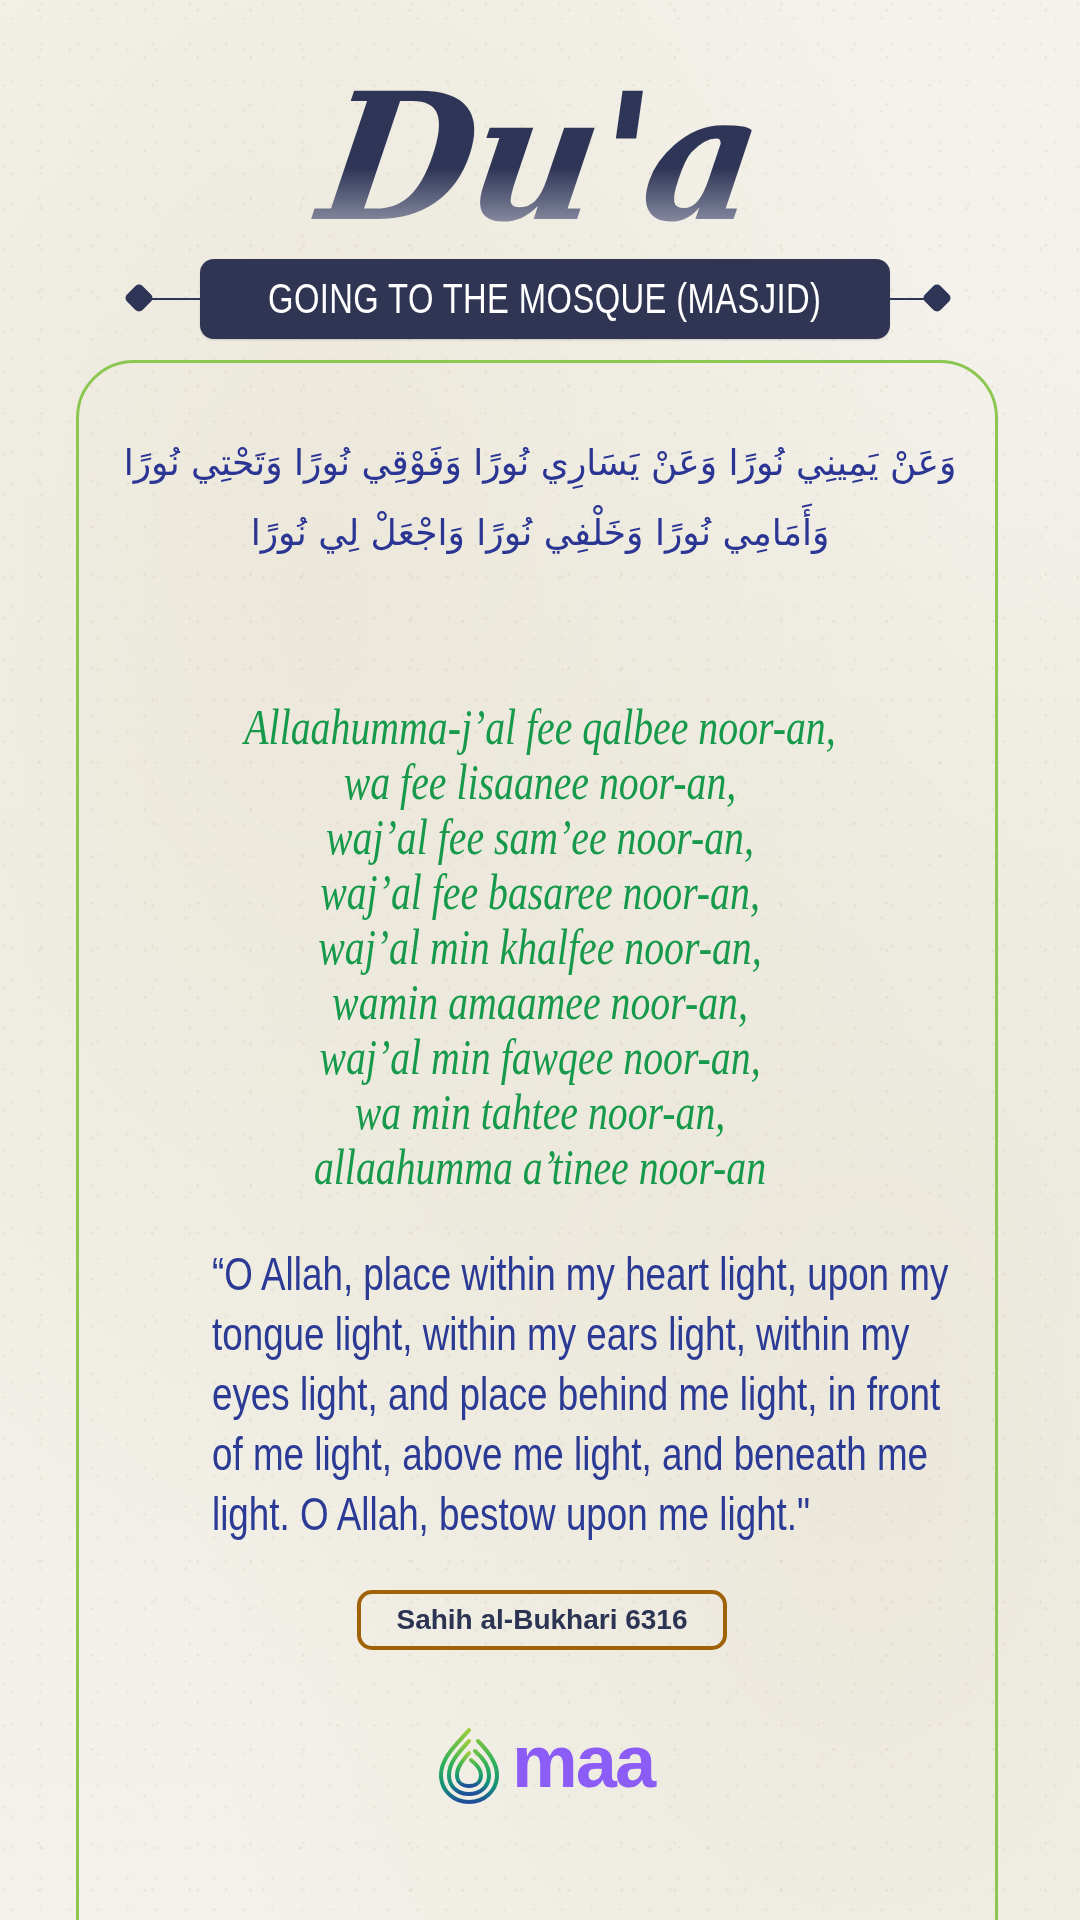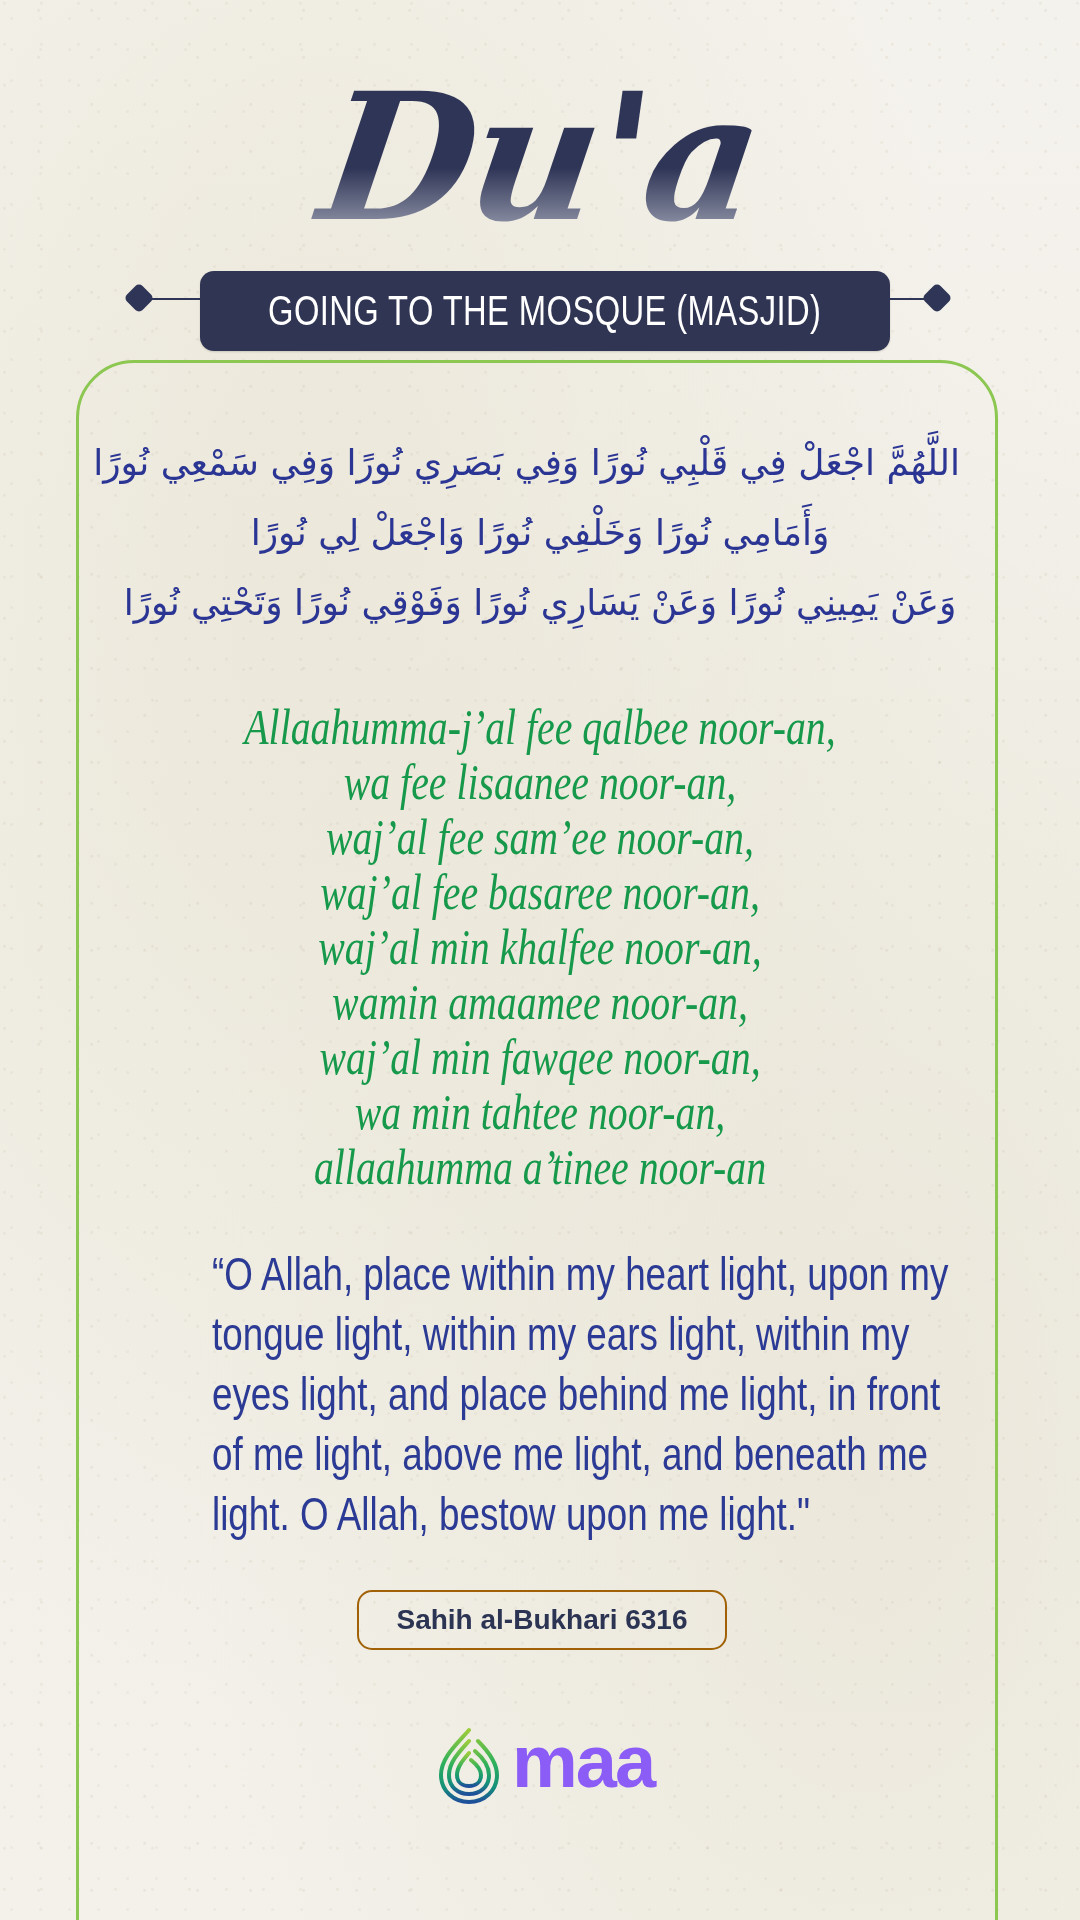--- a/index.html
+++ b/index.html
@@ -65,21 +65,21 @@
       height: 22px;
       background: #2f3556;
       border-radius: 5px;
       transform: rotate(45deg);
     }
     .diamond.left { left: 128px; }
     .diamond.right { left: 926px; }
     .banner {
       position: absolute;
       left: 200px;
-      top: 12px;
+      top: 0;
       width: 690px;
       height: 80px;
       background: #303553;
       border-radius: 14px;
       display: flex;
       align-items: center;
       justify-content: center;
       box-shadow: 0 1px 2px rgba(0,0,0,0.15);
     }
     .banner-text {
@@ -157,21 +157,21 @@
       transform: scaleX(0.8);
     }
 
     
     .ref-pill {
       position: absolute;
       left: 357px;
       top: 1590px;
       width: 370px;
       height: 60px;
-      border: 2px solid #a16207;
+      border: 4px solid #a16207;
       border-radius: 15px;
       box-sizing: border-box;
       display: flex;
       align-items: center;
       justify-content: center;
     }
     .ref-text {
       font-family: "Liberation Sans", sans-serif;
       font-weight: bold;
       font-size: 28px;
@@ -215,23 +215,22 @@
   <div class="banner">
     <span class="banner-text">GOING TO THE MOSQUE (MASJID)</span>
   </div>
   <div class="banner-line right"></div>
   <div class="diamond right"></div>
 </div>
 
 <div class="card"></div>
 
 <div class="arabic-block">
-  <span class="arabic-line">اللَّهُمَّ اجْعَلْ فِي قَلْبِي نُورًا وَفِي بَصَرِي نُورًا وَفِي سَمْعِي نُورًا</span>
+  <span class="arabic-line">وَعَنْ يَمِينِي نُورًا وَعَنْ يَسَارِي نُورًا وَفَوْقِي نُورًا وَتَحْتِي نُورًا</span>
   <span class="arabic-line">وَأَمَامِي نُورًا وَخَلْفِي نُورًا وَاجْعَلْ لِي نُورًا</span>
-  <span class="arabic-line">وَعَنْ يَمِينِي نُورًا وَعَنْ يَسَارِي نُورًا وَفَوْقِي نُورًا وَتَحْتِي نُورًا</span>
 </div>
 
 <div class="translit-block">
   <span class="translit-line">Allaahumma-j’al fee qalbee noor-an,</span>
   <span class="translit-line">wa fee lisaanee noor-an,</span>
   <span class="translit-line">waj’al fee sam’ee noor-an,</span>
   <span class="translit-line">waj’al fee basaree noor-an,</span>
   <span class="translit-line">waj’al min khalfee noor-an,</span>
   <span class="translit-line">wamin amaamee noor-an,</span>
   <span class="translit-line">waj’al min fawqee noor-an,</span>

